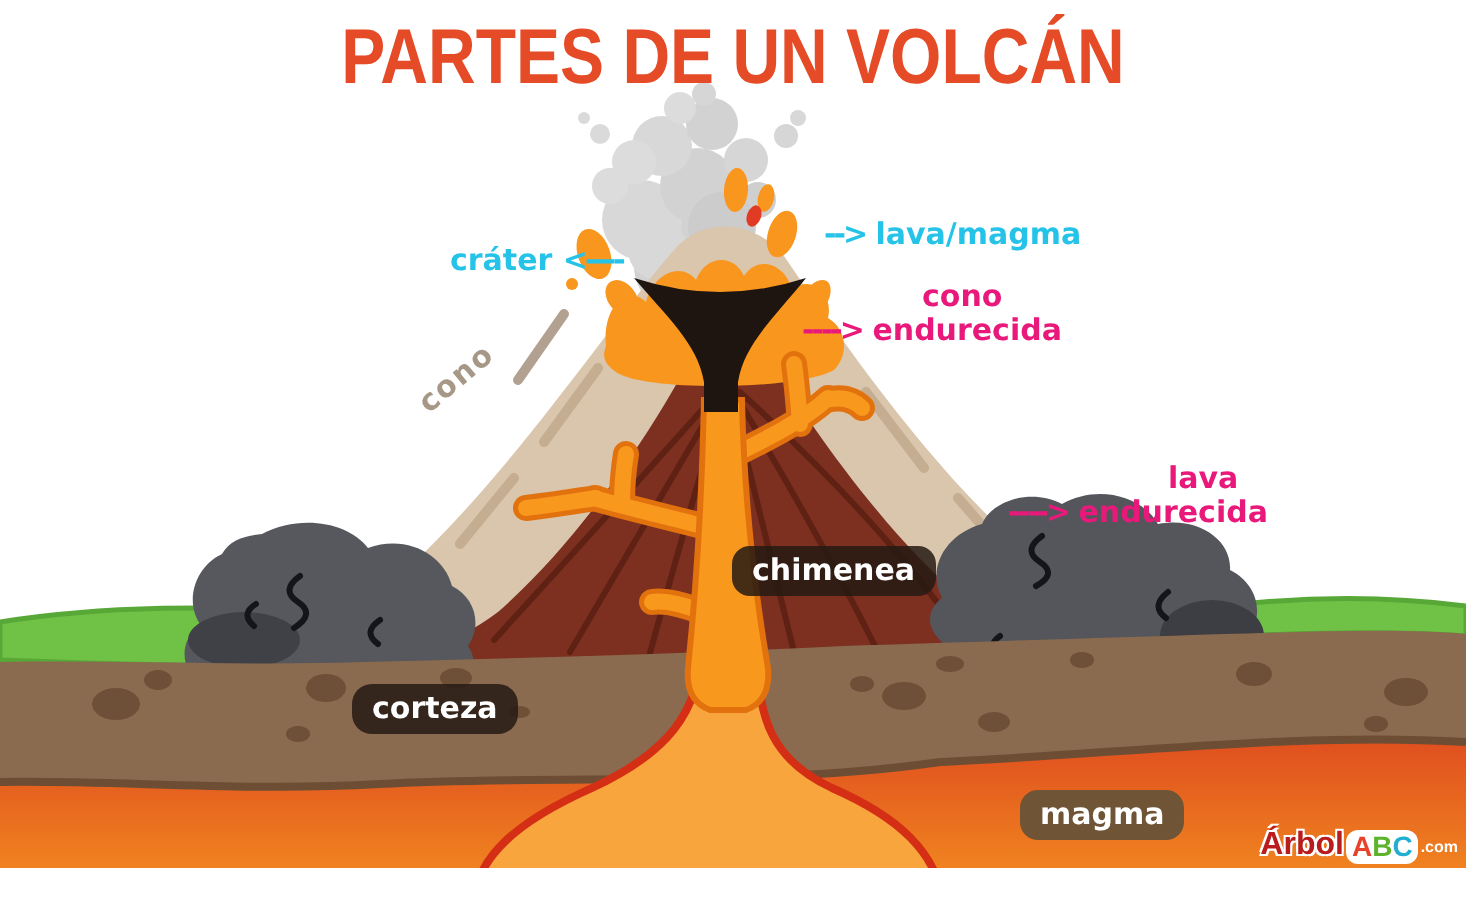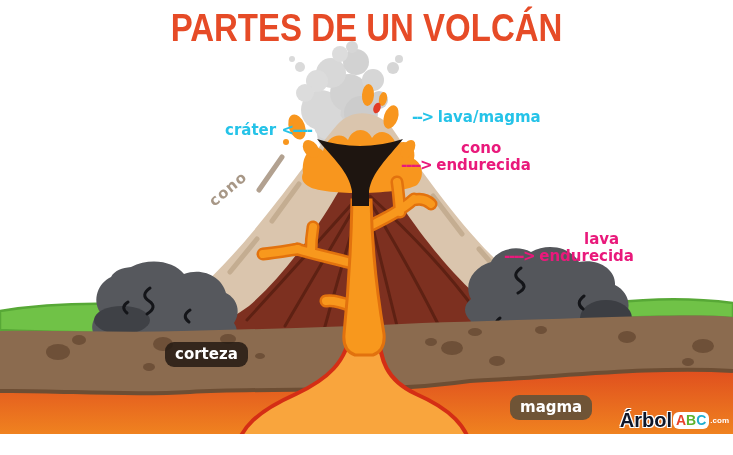--- a/index.html
+++ b/index.html
@@ -27,21 +27,21 @@
     position:absolute;font-weight:bold;font-size:15px;color:#ffffff;
     padding:3px 10px 4px;border-radius:9px;white-space:nowrap;
   }
   .badge-dark{background:rgba(36,26,19,0.85);}
   .badge-brown{background:#6f5436;}
   .logo{
     position:absolute;right:4px;bottom:2px;display:flex;align-items:center;
     font-family:"Liberation Sans",sans-serif;font-weight:bold;
   }
   .logo-arbol{
-    color:#0f172a;font-size:20px;
+    color:#b91c1c;font-size:16px;
     text-shadow:-1px -1px 0 #fff,1px -1px 0 #fff,-1px 1px 0 #fff,1px 1px 0 #fff;
     margin-left:32px;
   }
   .logo-pill{
     background:#fff;border-radius:6px;padding:0 3px;margin-left:1px;
     font-size:14px;line-height:17px;display:inline-block;
   }
   .logo-a{color:#e8432a;} .logo-b{color:#5db32c;} .logo-c{color:#21aed0;}
   .logo-tld{color:#ffffff;font-size:8px;margin-left:1px;}
 </style>
@@ -172,21 +172,22 @@
   </div>
 
   <div class="label lbl-cono" style="left:206px;top:197px;">cono</div>
 
   <div class="label pink two-line" style="left:504px;top:231px;">
     <span class="l1" style="margin-left:80px;">lava</span>
     <span class="arrow">----&gt;</span>
     <span>endurecida</span>
   </div>
 
-  <div class="badge badge-dark" style="left:165px;top:342px;">corteza</div>
+  <div class="badge badge-dark" style="left:366px;top:273px;">chimenea</div>
+  <div class="badge badge-dark" style="left:176px;top:342px;border-radius:10px;">corteza</div>
   <div class="badge badge-brown" style="left:510px;top:395px;">magma</div>
 
   <div class="logo">
     <span class="logo-arbol">Árbol</span>
     <span class="logo-pill"><span class="logo-a">A</span><span class="logo-b">B</span><span class="logo-c">C</span></span>
     <span class="logo-tld">.com</span>
   </div>
 
 </div>
 

